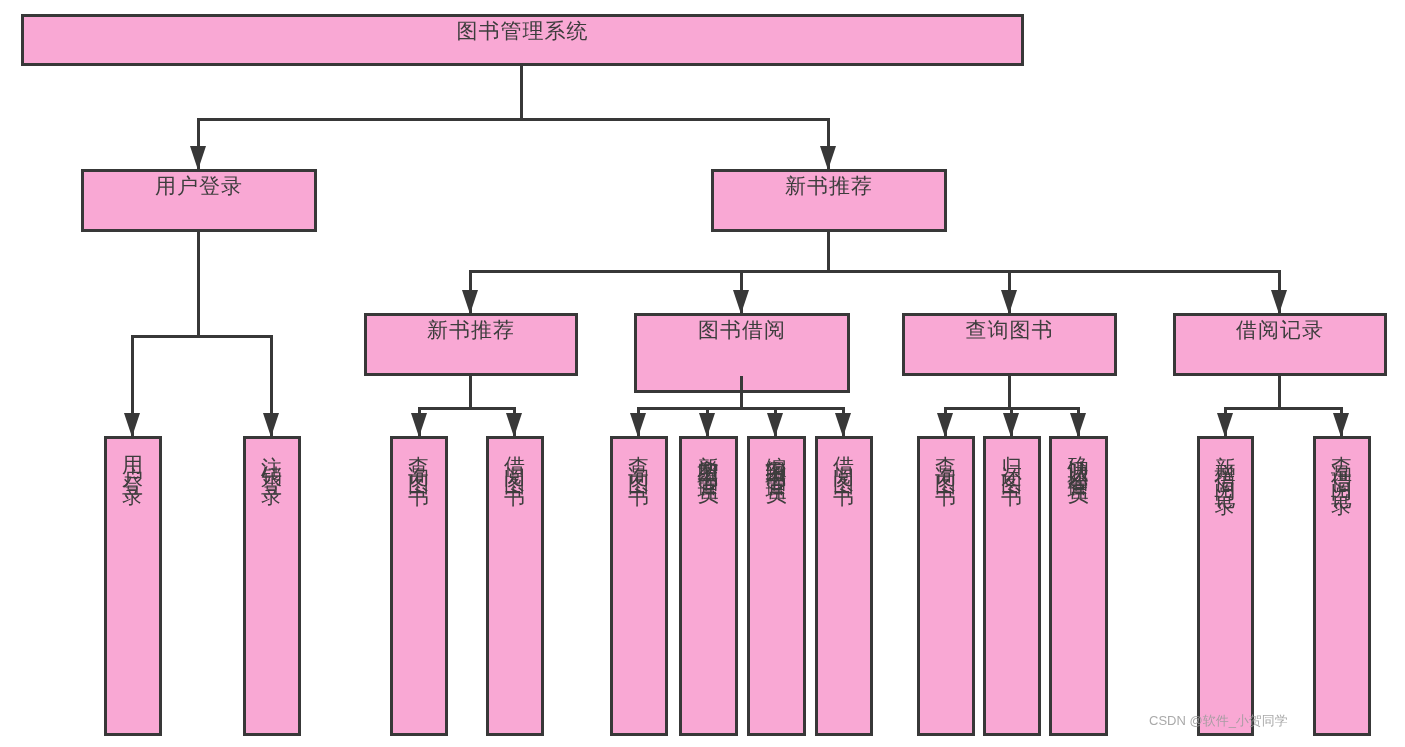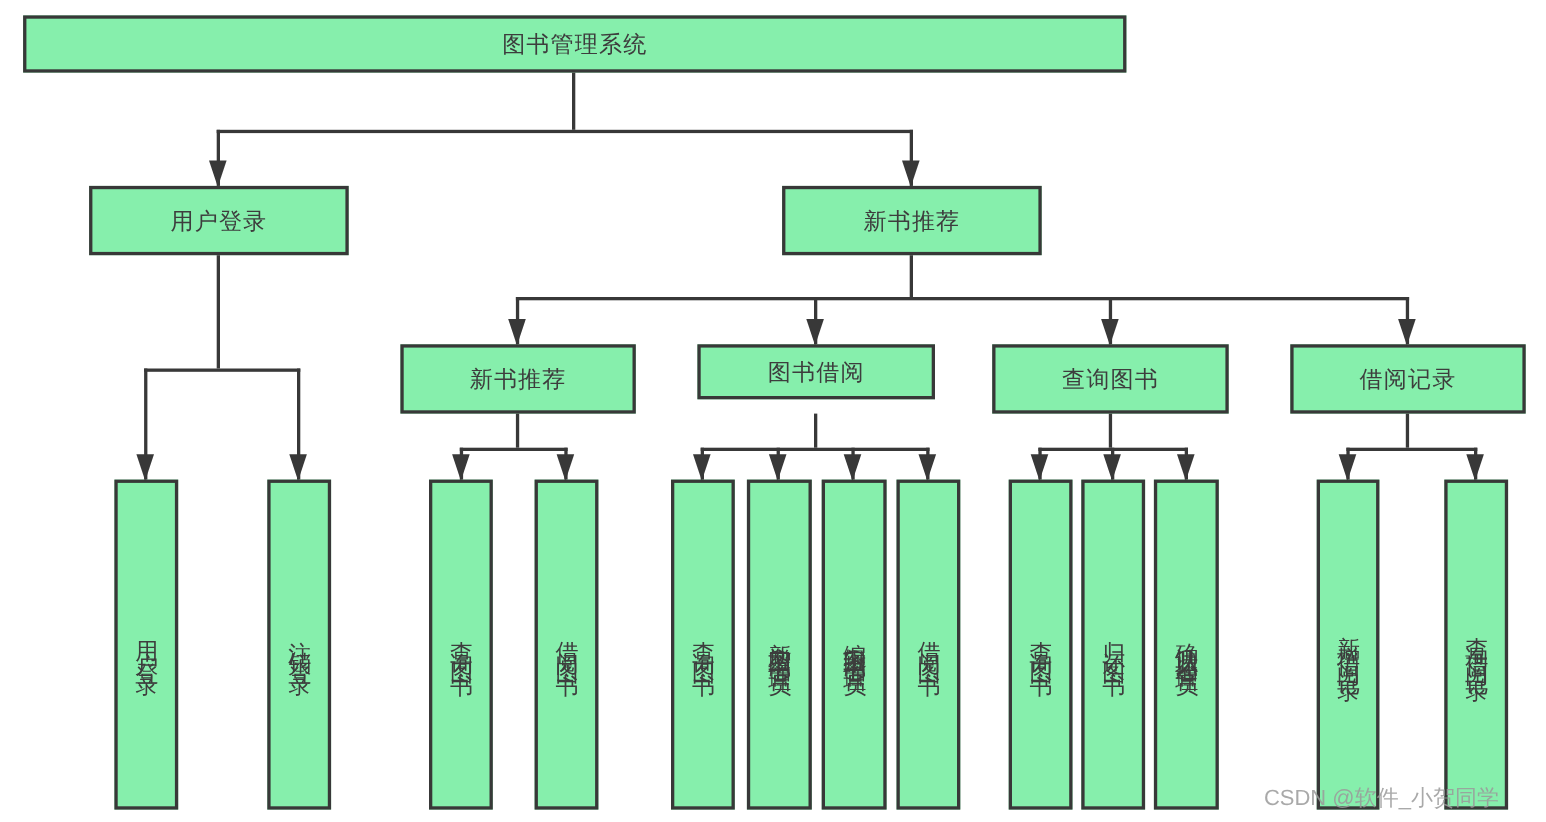--- a/index.html
+++ b/index.html
@@ -13,22 +13,22 @@
     position:relative;
     width:1405px;height:747px;
     background:var(--background);
     overflow:hidden;
     font-family:"Liberation Sans",sans-serif;
   }
   .box{
     position:absolute;
     box-sizing:border-box;
     border:3px solid var(--line);
-    background:#86efac;
-    display:flex;align-items:center;justify-content:center;
+    background:#f9a8d4;
+    display:flex;justify-content:center;
     color:var(--text);
   }
   .h-label{font-size:21px;letter-spacing:1px;white-space:nowrap;}
   .v-label{
     writing-mode:vertical-rl;
     text-orientation:mixed;
     font-size:21px;
     letter-spacing:10px;
     line-height:1;
     white-space:nowrap;
@@ -39,21 +39,21 @@
   .hline{height:3px;}
   .vline{width:3px;}
   .arrow{
     position:absolute;width:0;height:0;
     border-left:8px solid transparent;
     border-right:8px solid transparent;
     border-top:24px solid var(--line);
   }
   .watermark{
     position:absolute;left:1149px;top:712px;
-    font-size:20px;color:var(--watermark);
+    font-size:13px;color:var(--watermark);
     opacity:.85;z-index:5;white-space:nowrap;
   }
 </style>
 </head>
 <body>
 
 <div id="canvas">
 
   <div class="box" style="left:21px;top:14px;width:1003px;height:52px;">
     <span class="h-label">图书管理系统</span>
@@ -62,21 +62,21 @@
   <div class="box" style="left:81px;top:169px;width:236px;height:63px;">
     <span class="h-label">用户登录</span>
   </div>
   <div class="box" style="left:711px;top:169px;width:236px;height:63px;">
     <span class="h-label">新书推荐</span>
   </div>
 
   <div class="box" style="left:364px;top:313px;width:214px;height:63px;">
     <span class="h-label">新书推荐</span>
   </div>
-  <div class="box" style="left:634px;top:313px;width:216px;height:50px;">
+  <div class="box" style="left:634px;top:313px;width:216px;height:80px;">
     <span class="h-label">图书借阅</span>
   </div>
   <div class="box" style="left:902px;top:313px;width:215px;height:63px;">
     <span class="h-label">查询图书</span>
   </div>
   <div class="box" style="left:1173px;top:313px;width:214px;height:63px;">
     <span class="h-label">借阅记录</span>
   </div>
 
   <div class="box" style="left:104px;top:436px;width:58px;height:300px;">

